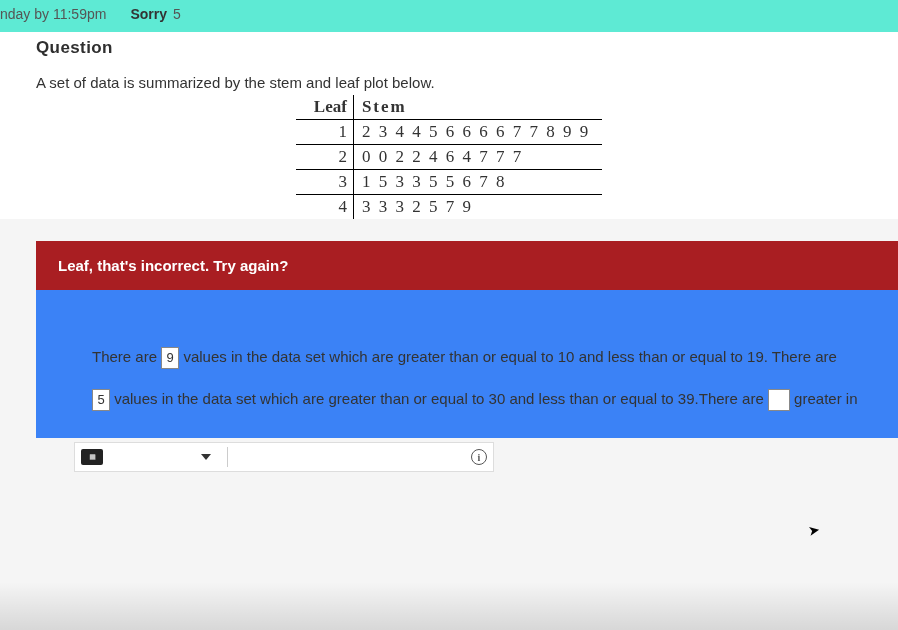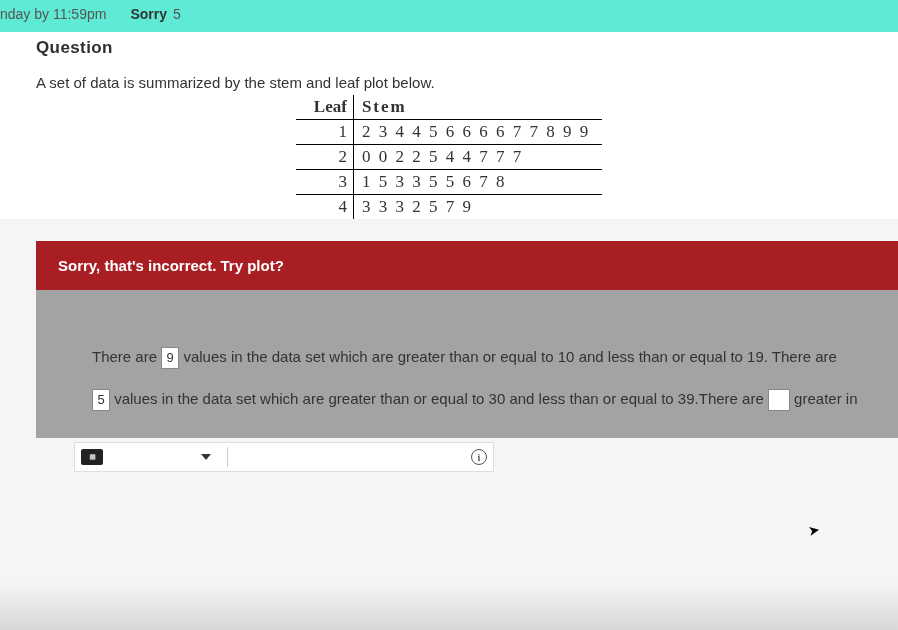--- a/index.html
+++ b/index.html
@@ -68,21 +68,21 @@
     .banner {
       background: #a91e22;
       color: #fff;
       padding: 16px 22px;
       font-weight: 700;
       font-size: 15px;
       margin: 10px 0 0 36px;
     }
 
     .answers {
-      background: #a3a3a3;
+      background: #3b82f6;
       padding: 46px 8px 18px 56px;
       font-size: 15px;
       color: #333;
       line-height: 2.8;
       margin-left: 36px;
     }
     .inline-box {
       display: inline-block;
       min-width: 18px;
       height: 22px;
@@ -172,35 +172,35 @@
         <th>Stem</th>
       </tr>
     </thead>
     <tbody>
       <tr>
         <td>1</td>
         <td>2 3 4 4 5 6 6 6 6 7 7 8 9 9</td>
       </tr>
       <tr>
         <td>2</td>
-        <td>0 0 2 2 5 4 4 7 7 7</td>
+        <td>0 0 2 2 4 6 4 7 7 7</td>
       </tr>
       <tr>
         <td>3</td>
         <td>1 5 3 3 5 5 6 7 8</td>
       </tr>
       <tr>
         <td>4</td>
         <td>3 3 3 2 5 7 9</td>
       </tr>
     </tbody>
   </table>
 </div>
 
-<div class="banner">Sorry, that's incorrect. Try plot?</div>
+<div class="banner">Leaf, that's incorrect. Try again?</div>
 
 <div class="answers">
   <span>There are </span>
   <span class="inline-box">9</span>
   <span> values in the data set which are greater than or equal to 10 and less than or equal to 19. There are</span>
   <br>
   <span class="inline-box">5</span>
   <span> values in the data set which are greater than or equal to 30 and less than or equal to 39.There are </span>
   <span class="inline-box empty"></span>
   <span> greater in</span>

